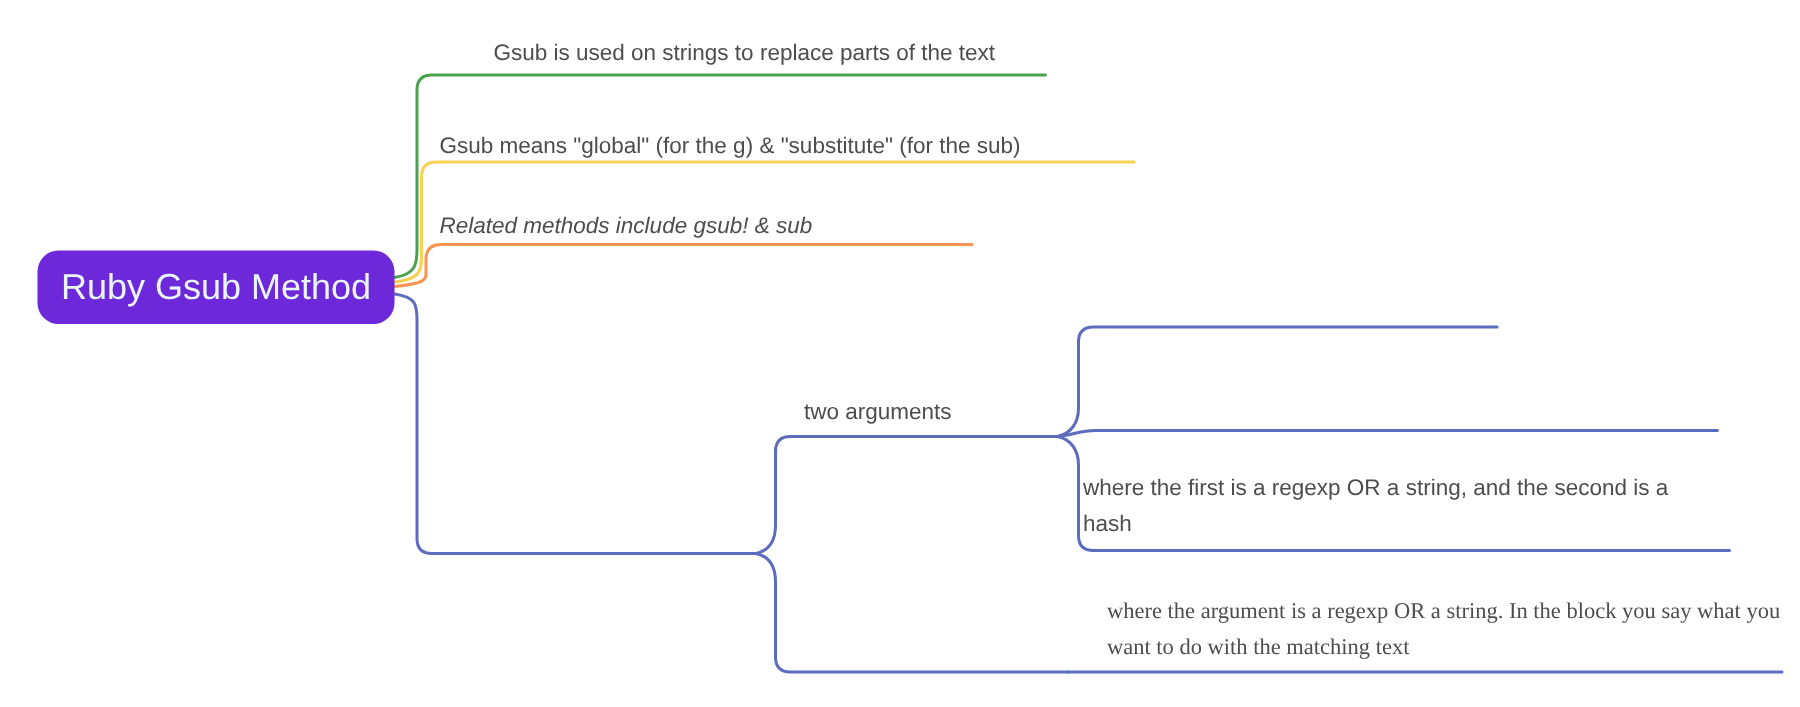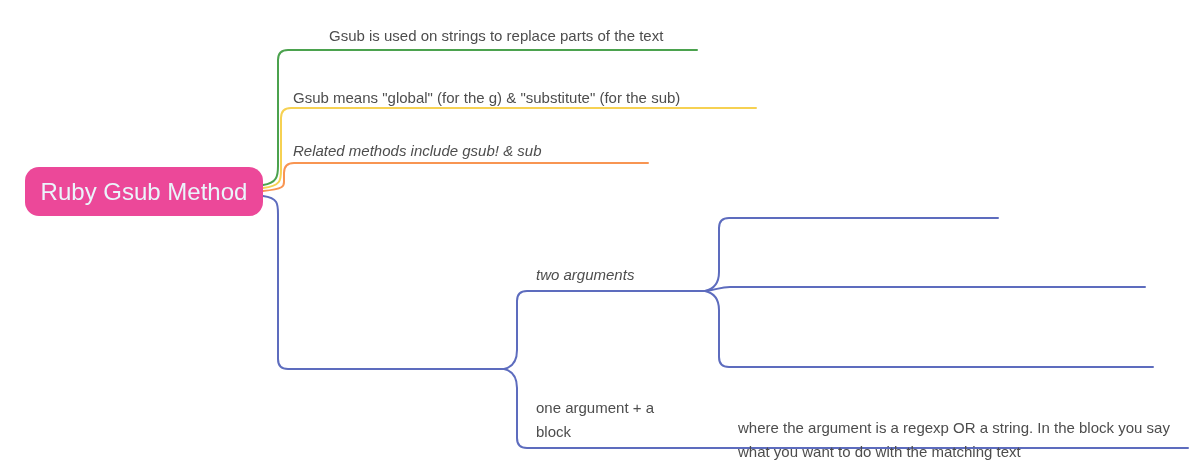--- a/index.html
+++ b/index.html
@@ -61,31 +61,31 @@
     <path d="M263,191 C284,189 284,186 284,182 V173 Q284,163 294,163 H648" stroke="#f89552"></path>
     <path d="M263,196 C278,198 278,204 278,214 V359 Q278,369 288,369 H504" stroke="#5d6cbe"></path>
     <path d="M504,369 C513,367 517,360 517,350 V301 Q517,291 527,291 H705" stroke="#5d6cbe"></path>
     <path d="M504,369 C513,371 517,378 517,388 V438 Q517,448 527,448 H712" stroke="#5d6cbe"></path>
     <path d="M705,291 C714,289 719,282 719,272 V228 Q719,218 729,218 H998" stroke="#5d6cbe"></path>
     <path d="M705,291 C716,290 720,287 730,287 H1145" stroke="#5d6cbe"></path>
     <path d="M705,291 C714,293 719,300 719,310 V357 Q719,367 729,367 H1153" stroke="#5d6cbe"></path>
     <path d="M712,448 H1188" stroke="#5d6cbe"></path>
   </svg>
 
-  <div class="root-node" style="background-color: #ec4899;">Ruby Gsub Method</div>
+  <div class="root-node" style="background-color: #6d28d9;">Ruby Gsub Method</div>
 
   <div class="label" style="left:293px; top:24px;margin-left:36px;">Gsub is used on strings to replace parts of the text</div>
 
   <div class="label" style="left:293px; top:86px;">Gsub means "global" (for the g) &amp; "substitute" (for the sub)</div>
 
   <div class="label" style="left:293px; top:139px;font-style:italic;">Related methods include gsub! &amp; sub</div>
 
 
-  <div class="label" style="left:536px; top:263px;font-style:italic;">two arguments</div>
-
-  <div class="label wrap" style="left:536px; top:396px; width:135px;">one argument + a block</div>
+  <div class="label" style="left:536px; top:263px;">two arguments</div>
 
 
 
 
-  <div class="label wrap" style="left:738px; top:416px; width:450px;">where the argument is a regexp OR a string. In the block you say what you want to do with the matching text</div>
+  <div class="label wrap" style="left:722px; top:314px; width:415px;">where the first is a regexp OR a string, and the second is a hash</div>
+
+  <div class="label wrap" style="left:738px; top:396px; width:450px;font-family:Liberation Serif, serif;">where the argument is a regexp OR a string. In the block you say what you want to do with the matching text</div>
 
 </div>
 
 </body></html>

